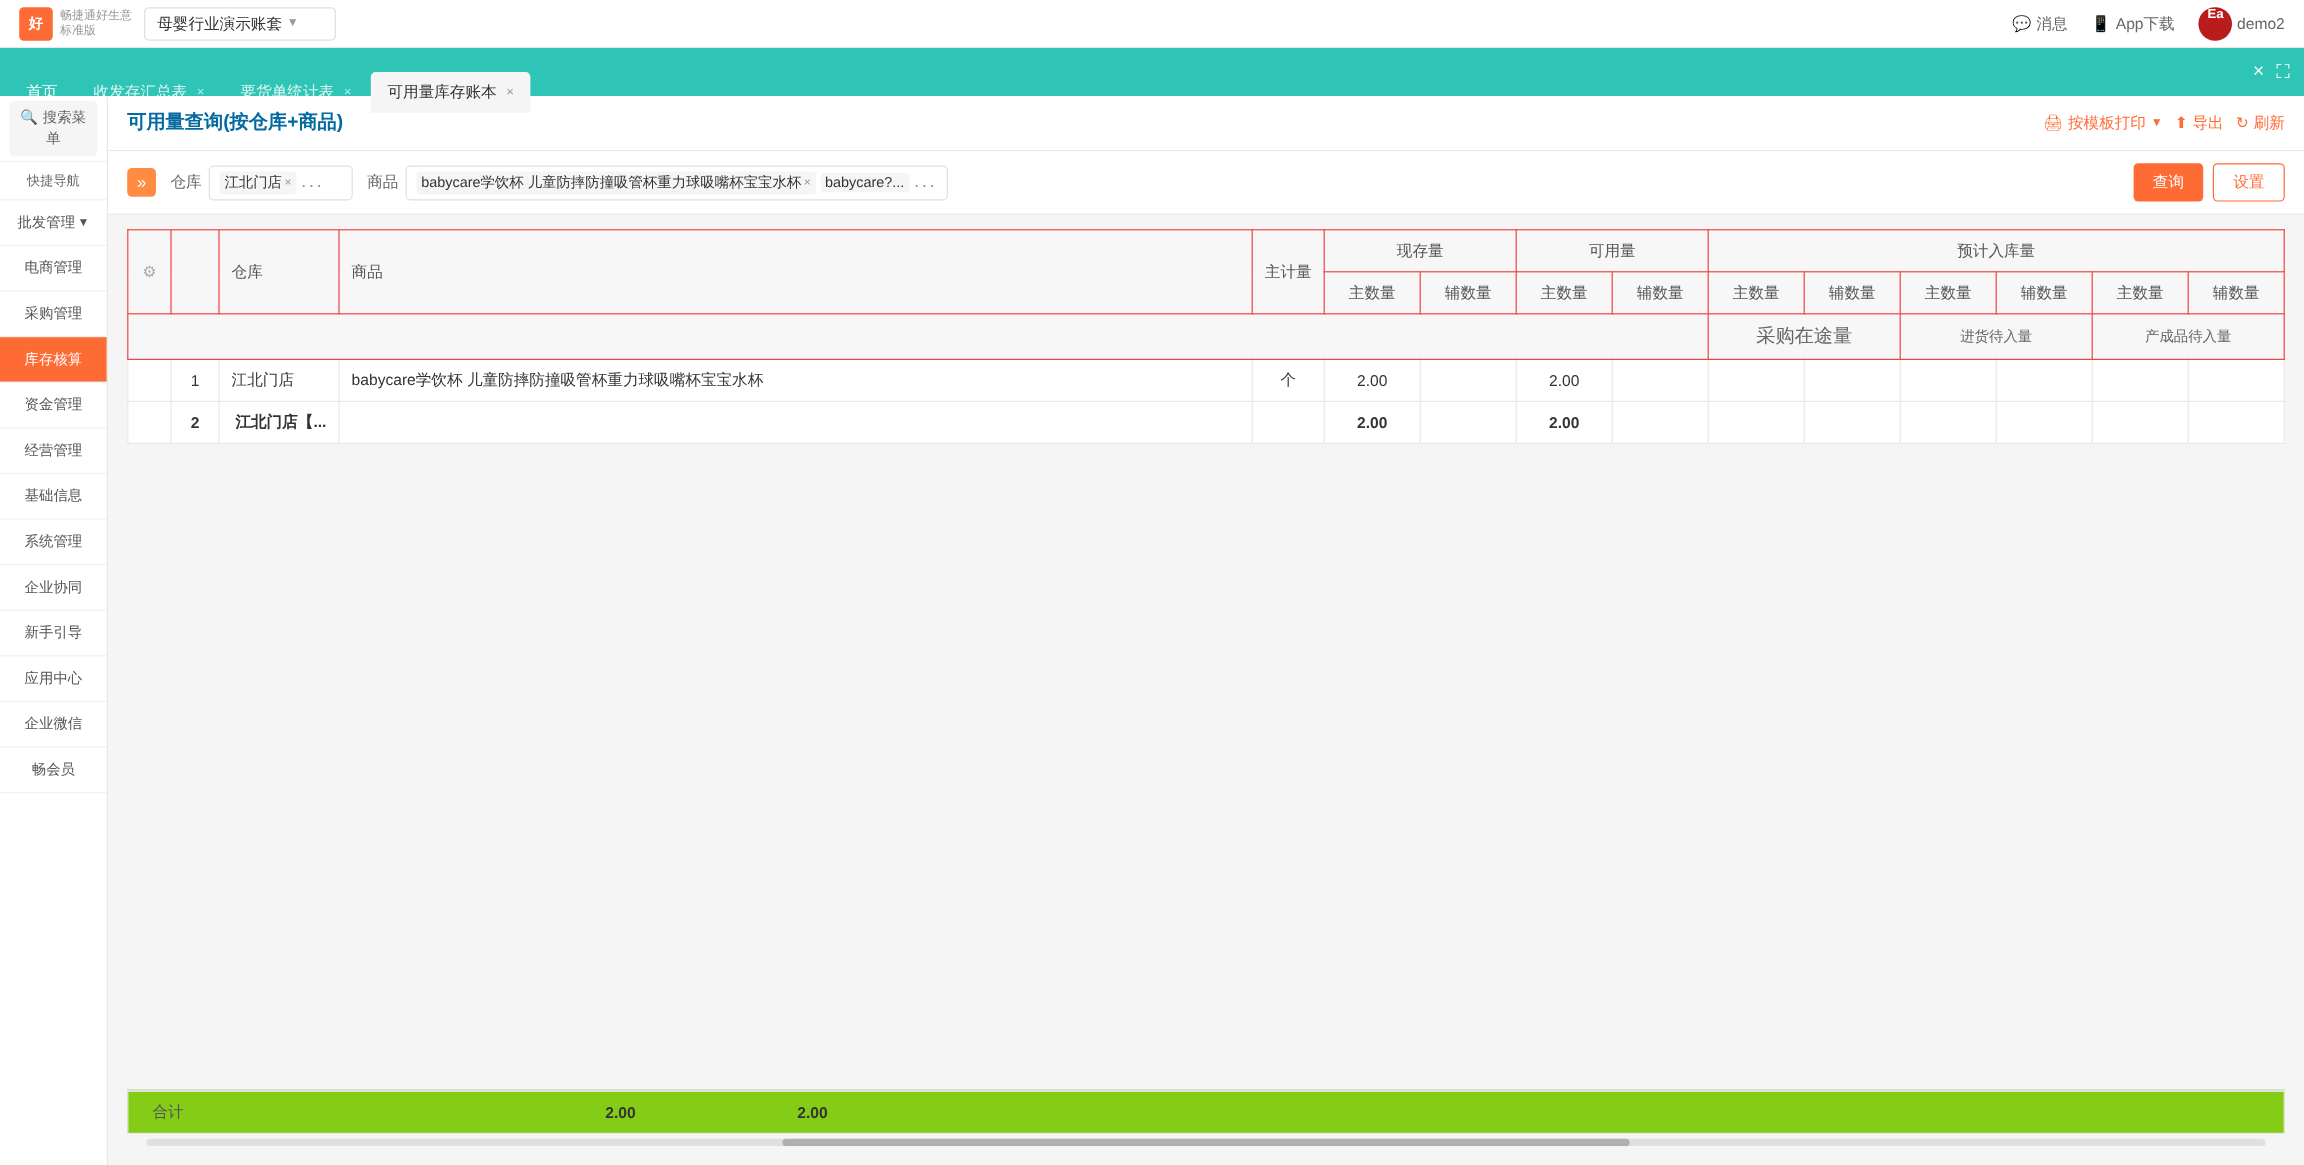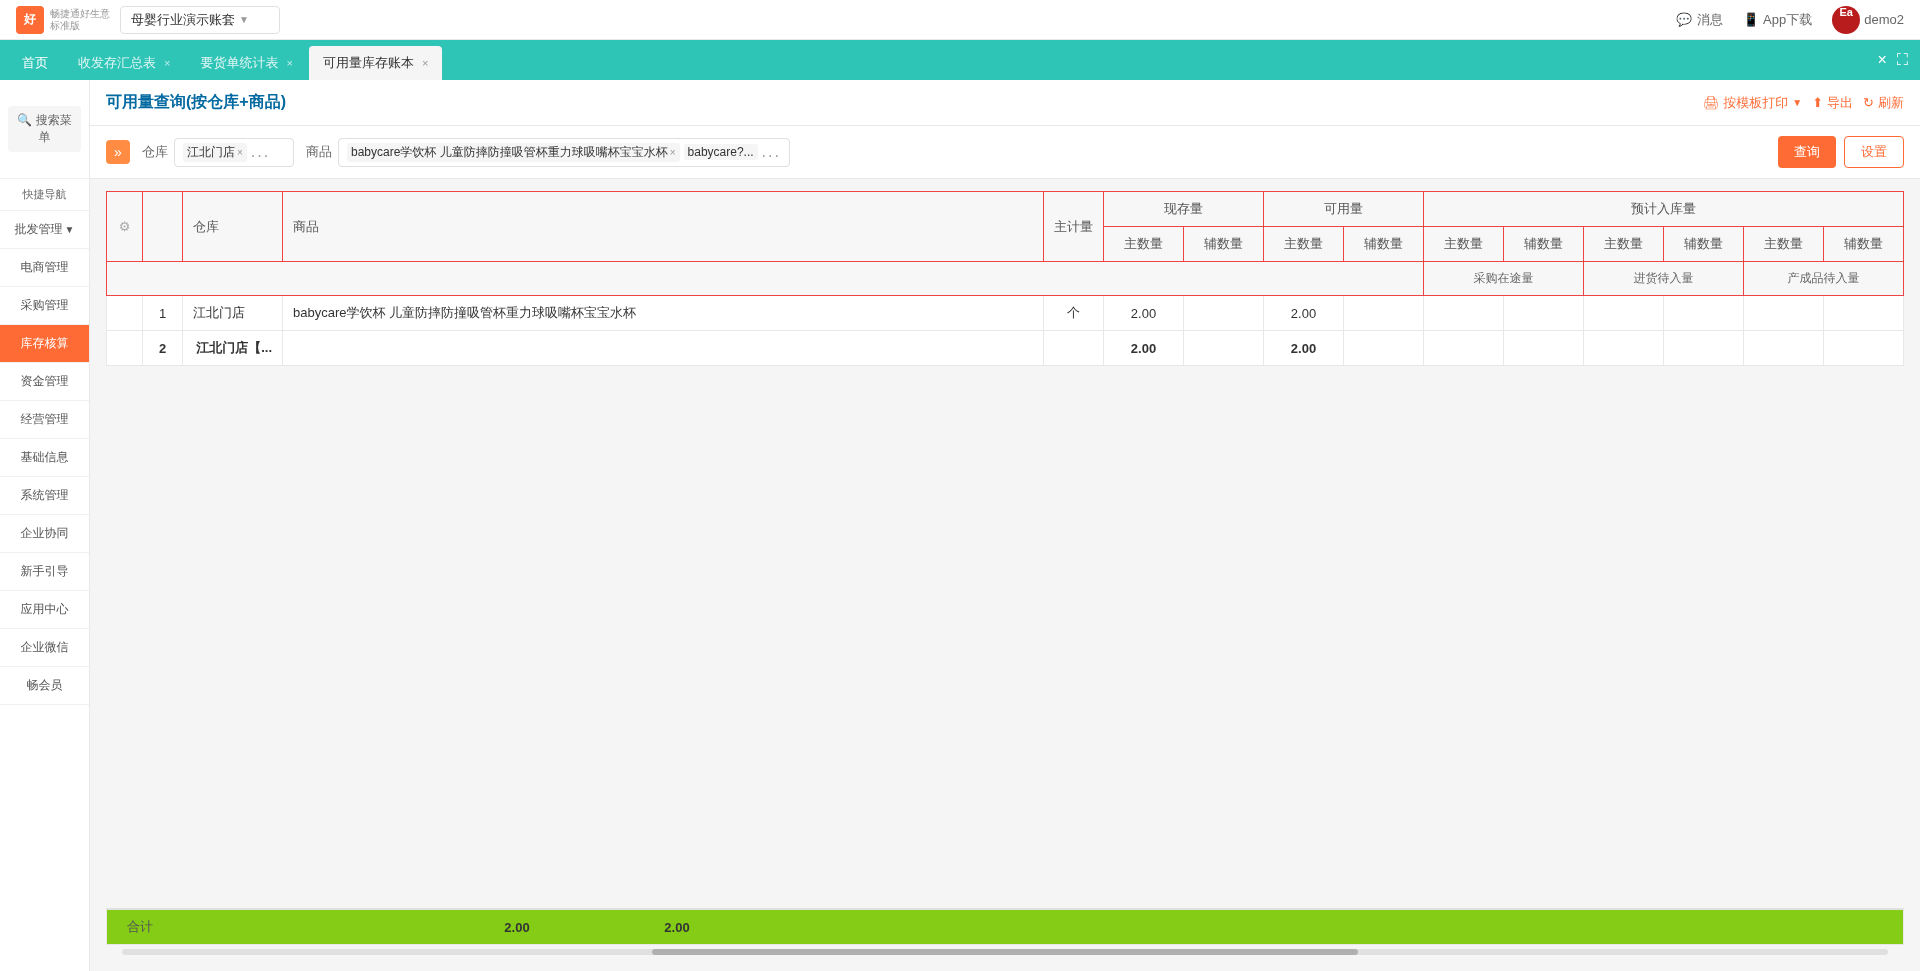--- a/index.html
+++ b/index.html
@@ -13,34 +13,34 @@
     .logo-text { font-size: 12px; color: #666; line-height: 1.2; }
     .logo-text span { display: block; font-size: 10px; color: #999; }
     .company-select { display: flex; align-items: center; gap: 4px; padding: 4px 10px; border: 1px solid #e0e0e0; border-radius: 4px; cursor: pointer; min-width: 160px; font-size: 13px; color: #333; }
     .company-select .arrow { color: #999; font-size: 10px; }
     .top-bar-right { display: flex; align-items: center; gap: 20px; }
     .top-bar-item { display: flex; align-items: center; gap: 4px; color: #666; font-size: 13px; cursor: pointer; }
     .avatar { width: 28px; height: 28px; border-radius: 50%; background: #b91c1c; display: flex; align-items: flex-start; justify-content: center; color: white; font-size: 12px; overflow: hidden; }
 
     
     .nav-tabs { background: #2ec4b6; height: 40px; display: flex; align-items: center; padding: 0 8px; gap: 2px; flex-shrink: 0; position: relative; }
-    .nav-tab { display: flex; align-items: center; gap: 6px; padding: 6px 14px; border-radius: 4px 4px 0 0; cursor: pointer; font-size: 13px; color: rgba(255,255,255,0.85); height: 34px; position: relative; top: 3px; }
+    .nav-tab { display: flex; align-items: center; gap: 6px; padding: 6px 14px; border-radius: 4px 4px 0 0; cursor: pointer; font-size: 13px; color: rgba(255,255,255,0.85); height: 34px; position: relative; top: 17px; }
     .nav-tab.active { background: #f5f5f5; color: #333; font-weight: 500; }
     .nav-tab .close { font-size: 11px; color: rgba(255,255,255,0.7); margin-left: 2px; }
     .nav-tab.active .close { color: #999; }
     .nav-tab.home { color: white; }
     .nav-close-all { margin-left: auto; color: white; font-size: 16px; cursor: pointer; padding: 4px; }
     .nav-expand { color: white; font-size: 16px; cursor: pointer; padding: 4px; }
 
     
     .main-layout { display: flex; flex: 1; overflow: hidden; }
 
     
     .sidebar { width: 90px; background: #fff; border-right: 1px solid #e8e8e8; display: flex; flex-direction: column; flex-shrink: 0; overflow-y: auto; }
-    .sidebar-search { padding: 26px 8px; border-bottom: 1px solid #f0f0f0; text-decoration: underline; }
+    .sidebar-search { padding: 4px 8px; border-bottom: 1px solid #f0f0f0; text-decoration: underline; }
     .sidebar-search-btn { width: 100%; padding: 6px; background: #f5f5f5; border: none; border-radius: 4px; color: #666; cursor: pointer; font-size: 12px; text-align: center; }
     .sidebar-nav-btn { padding: 8px; text-align: center; border-bottom: 1px solid #f0f0f0; }
     .sidebar-nav-btn span { font-size: 11px; color: #666; display: block; }
     .sidebar-menu-group { border-bottom: 1px solid #f0f0f0; }
     .sidebar-menu-item { padding: 10px 4px; text-align: center; cursor: pointer; color: #555; font-size: 12px; display: flex; align-items: center; justify-content: center; gap: 2px; }
     .sidebar-menu-item.active { background: #ff6b35; color: white; }
     .sidebar-menu-item .arr { font-size: 10px; }
 
     
     .content { flex: 1; display: flex; flex-direction: column; overflow: hidden; background: #f5f5f5; }
@@ -305,21 +305,21 @@
             <th class="col-num-val">主数量</th>
             <th class="col-num-val">辅数量</th>
             <th class="col-num-val">主数量</th>
             <th class="col-num-val">辅数量</th>
             <th class="col-num-val">主数量</th>
             <th class="col-num-val">辅数量</th>
           </tr>
 
           <tr style="background:#f0f0f0;">
             <th colspan="9"></th>
-            <th colspan="2" style="font-size:12px;color:#666;">采购在途量</th>
+            <th colspan="2" style="font-size:16px;color:#666;">采购在途量</th>
             <th colspan="2" style="font-size:12px;color:#666;">进货待入量</th>
             <th colspan="2" style="font-size:12px;color:#666;">产成品待入量</th>
           </tr>
         </thead>
         <tbody>
           <tr>
             <td></td>
             <td>1</td>
             <td style="text-align:left;">江北门店</td>
             <td style="text-align:left;">babycare学饮杯 儿童防摔防撞吸管杯重力球吸嘴杯宝宝水杯</td>

